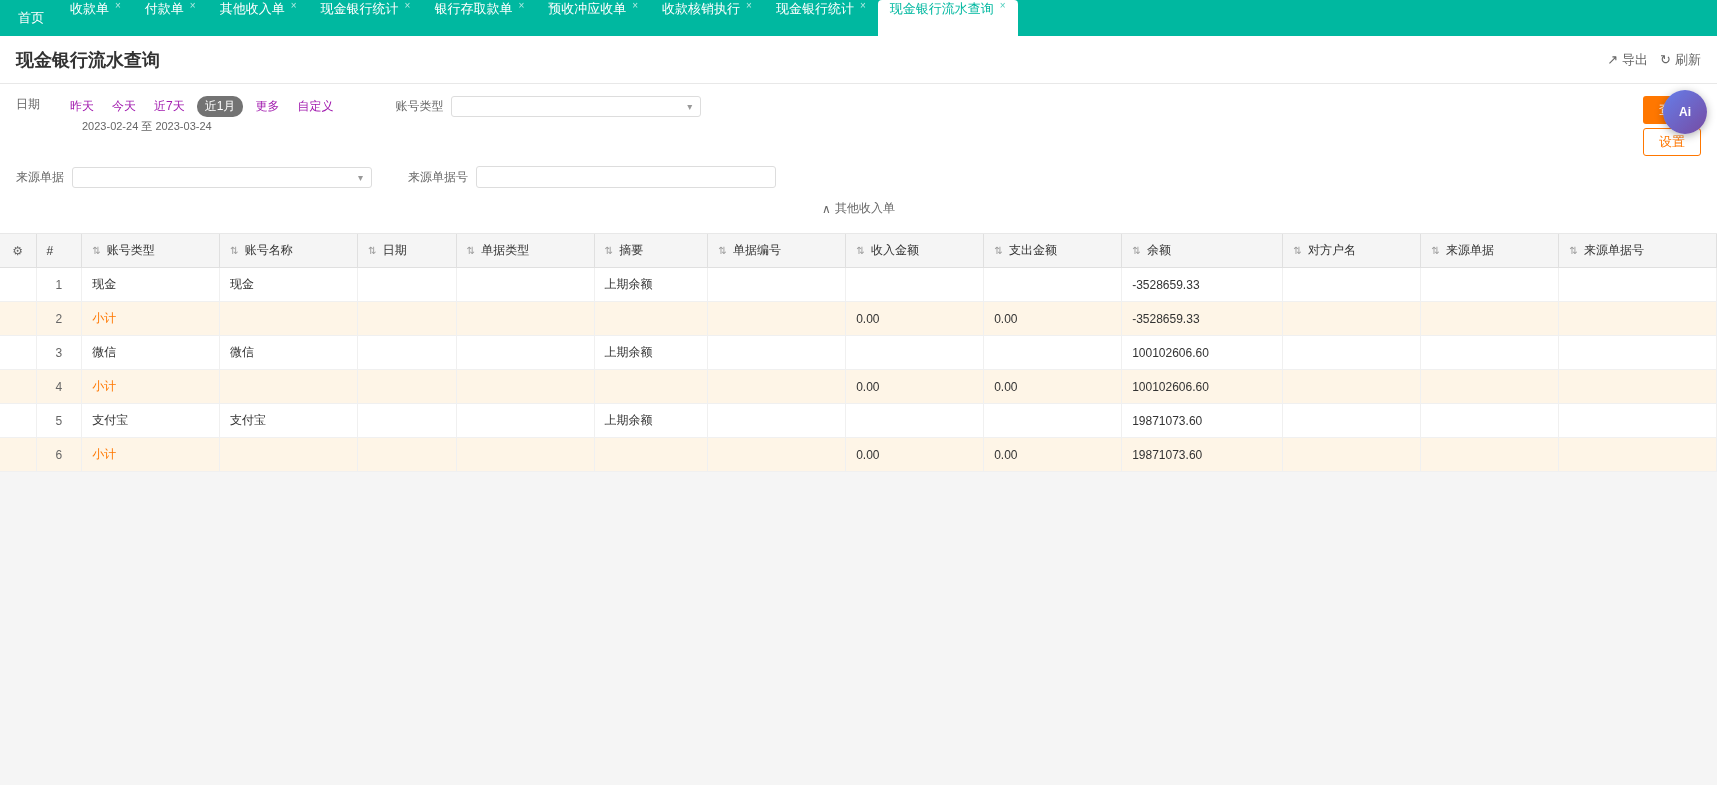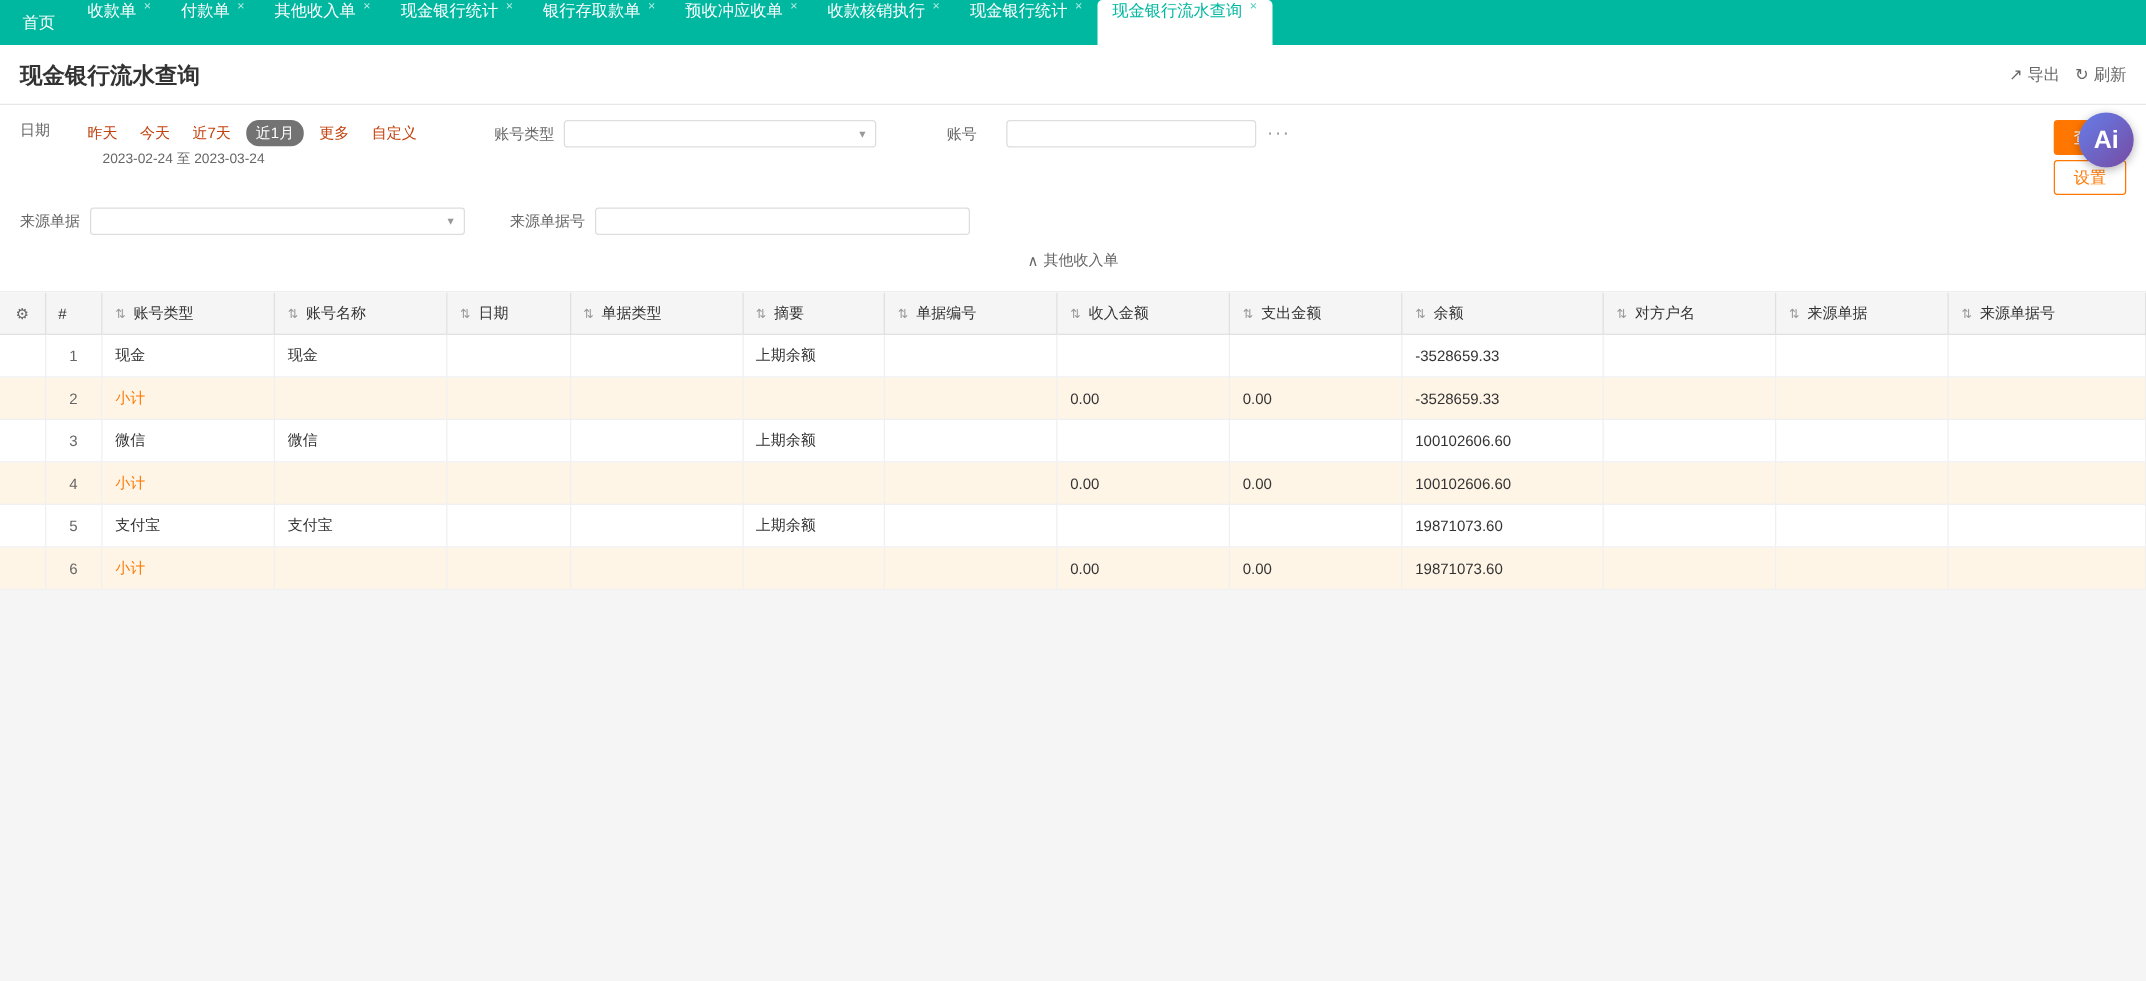--- a/index.html
+++ b/index.html
@@ -86,21 +86,21 @@
     }
     .filter-date-options {
       display: flex;
       align-items: center;
       gap: 6px;
     }
     .date-btn {
       padding: 2px 6px;
       border-radius: 3px;
       cursor: pointer;
-      color: #c2410c;
+      color: #a21caf;
       font-size: 12px;
     }
     .date-btn.active {
       background: #737373;
       color: #fff;
       border-radius: 10px;
       padding: 2px 8px;
     }
     .date-range {
       font-size: 11px;
@@ -223,21 +223,21 @@
       right: 10px;
       top: 90px;
       background: linear-gradient(135deg, #667eea, #764ba2);
       color: #fff;
       border-radius: 50%;
       width: 44px;
       height: 44px;
       display: flex;
       align-items: center;
       justify-content: center;
-      font-size: 20px;
+      font-size: 12px;
       font-weight: bold;
       cursor: pointer;
       box-shadow: 0 2px 8px rgba(0,0,0,0.3);
     }
 
     .date-filter-group {
       display: flex;
       flex-direction: column;
       gap: 2px;
     }
@@ -319,25 +319,20 @@
     </div>
 
     <div style="display:flex; align-items:center; gap:8px; margin-left:40px;">
       <span class="filter-label">账号类型</span>
       <div class="select-box" style="min-width:250px;">
         <span></span>
         <span class="arrow">▾</span>
       </div>
     </div>
 
-    <div style="display:flex; align-items:center; gap:8px; margin-left:40px;">
-      <span class="filter-label">账号</span>
-      <input class="filter-input" type="text" style="min-width: 200px;">
-      <span class="dots-btn">···</span>
-    </div>
 
     <div class="btn-group" style="margin-left:auto;">
       <button class="query-btn">查询</button>
       <button class="settings-btn">设置</button>
     </div>
   </div>
 
   <div style="display:flex; align-items:center; gap:16px; margin-bottom:8px;">
 
     <div style="display:flex; align-items:center; gap:8px;">

